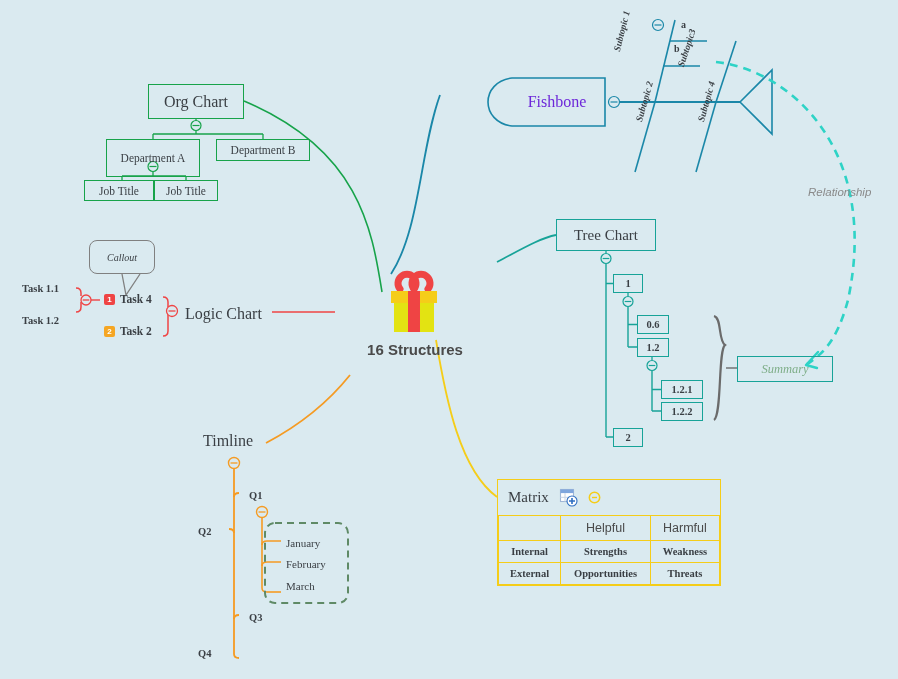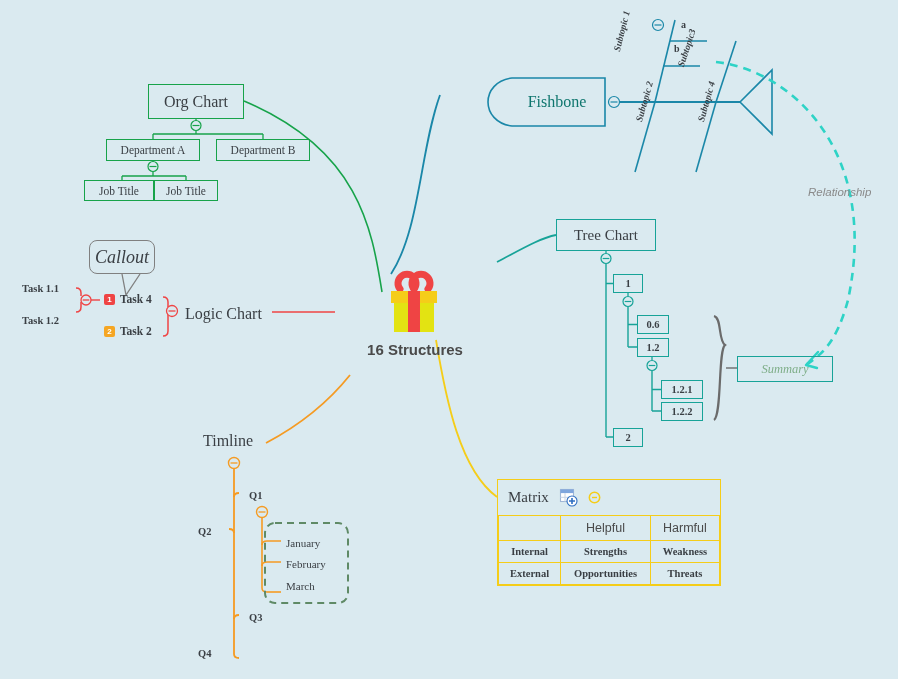--- a/index.html
+++ b/index.html
@@ -13,48 +13,48 @@
   #stage{position:absolute;inset:0;width:898px;height:679px;}
   .layer{position:absolute;left:0;top:0;width:898px;height:679px;}
   svg.layer{pointer-events:none;}
 
   .node{position:absolute;box-sizing:border-box;background:transparent;
         display:flex;align-items:center;justify-content:center;white-space:nowrap;}
 
   
   .green-box{border:1.4px solid #17a34a;color:#3a3f44;}
   #org-chart{left:148px;top:84px;width:96px;height:35px;font-size:16px;}
-  #dept-a{left:106px;top:139px;width:94px;height:22px;font-size:11.5px;}
+  #dept-a{left:106px;top:139px;width:94px;height:38px;font-size:11.5px;}
   #dept-b{left:216px;top:139px;width:94px;height:22px;font-size:11.5px;}
   #job-1{left:84px;top:180px;width:70px;height:21px;font-size:11.5px;}
   #job-2{left:154px;top:180px;width:64px;height:21px;font-size:11.5px;}
 
   
   #callout{left:89px;top:240px;width:66px;height:34px;border:1.3px solid #808080;
-           border-radius:8px;color:#3a3f44;font-size:18px;font-style:italic;}
+           border-radius:8px;color:#3a3f44;font-size:10px;font-style:italic;}
 
   
   .plain{color:#3a3f44;}
   #task-11{left:22px;top:283px;font-size:10.5px;font-weight:bold;justify-content:flex-start;}
   #task-12{left:22px;top:315px;font-size:10.5px;font-weight:bold;justify-content:flex-start;}
   #task-1{left:104px;top:293px;font-size:11.5px;font-weight:bold;justify-content:flex-start;}
   #task-2{left:104px;top:325px;font-size:11.5px;font-weight:bold;justify-content:flex-start;}
   .tag{display:inline-block;width:11px;height:11px;border-radius:2px;color:#fff;
        font-size:8px;line-height:11px;text-align:center;margin-right:5px;
        font-family:"Liberation Sans",sans-serif;font-weight:bold;vertical-align:middle;}
   .tag-red{background:#ef4444;}
   .tag-amber{background:#f5a623;}
   #logic-chart{left:185px;top:305px;font-size:16px;justify-content:flex-start;}
 
   
   #center-title{left:355px;top:341px;width:120px;font-size:15px;font-weight:bold;
                 color:#4a4a4a;font-family:"Liberation Sans",sans-serif;}
 
   
-  #fishbone-label{left:512px;top:88px;width:90px;height:28px;font-size:16px;color:#0f766e;}
+  #fishbone-label{left:512px;top:88px;width:90px;height:28px;font-size:16px;color:#6d28d9;}
   .fb-small{position:absolute;font-size:10px;color:#3a3f44;font-weight:bold;}
   .fb-rot{position:absolute;font-size:9.5px;color:#3a3f44;font-style:italic;font-weight:bold;}
   #relationship{left:808px;top:186px;font-size:11.5px;color:#8a8a8a;font-style:italic;
                 font-family:"Liberation Sans",sans-serif;}
 
   
   .teal-box{border:1.3px solid #17a398;color:#3a3f44;}
   #tree-chart{left:556px;top:219px;width:100px;height:32px;font-size:15px;}
   #t-1{left:613px;top:274px;width:30px;height:19px;font-size:10.5px;font-weight:bold;}
   #t-11{left:637px;top:315px;width:32px;height:19px;font-size:10.5px;font-weight:bold;}

